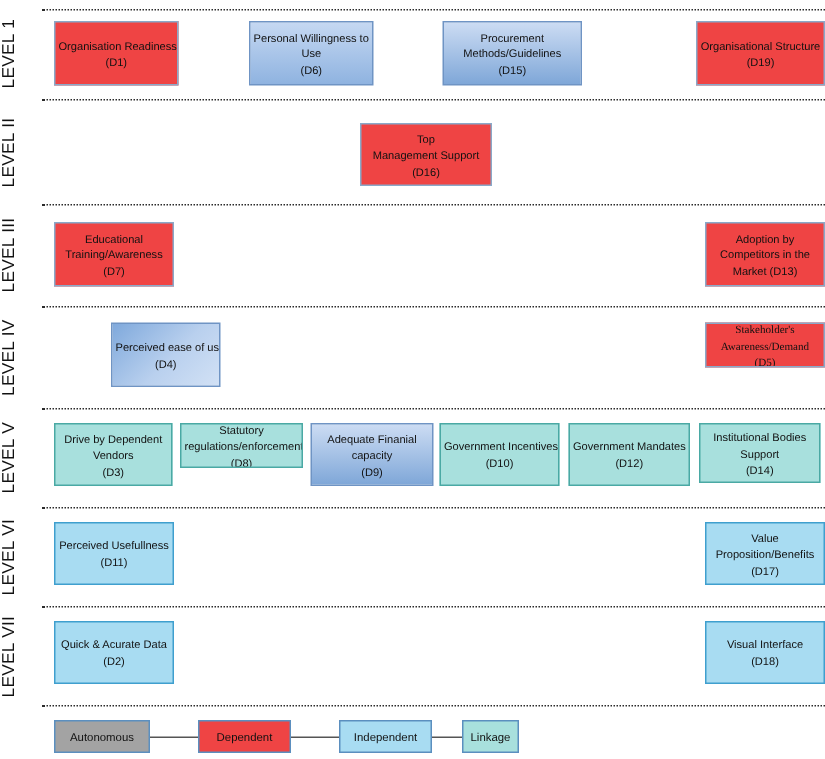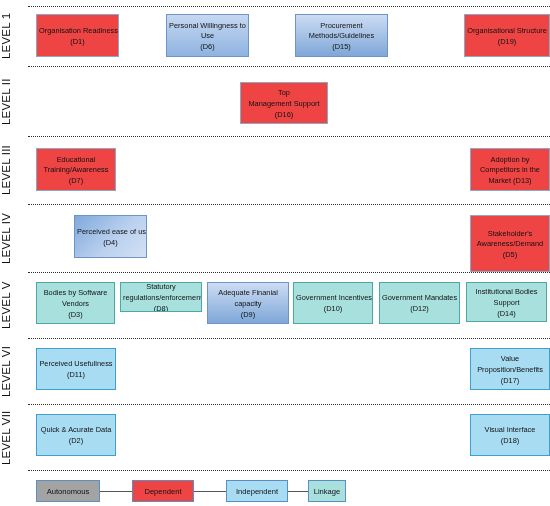--- a/index.html
+++ b/index.html
@@ -149,28 +149,28 @@
     <div class="box fill-lightblue" style="left: 470px; top: 148px; width: 80px; height: 43px;">
       <span class="line">Adoption by</span>
       <span class="line">Competitors in the</span>
       <span class="code">Market  (D13)</span>
     </div>
     <div class="level-label" style="top: 208px; height: 60px;">LEVEL IV</div>
     <div class="box fill-gradblue-tl" style="left: 36px; top: 215px; width: 73px; height: 43px; margin-left: 38px;">
       <span class="line">Perceived ease of use</span>
       <span class="code">(D4)</span>
     </div>
-    <div class="box fill-lightblue" style="left: 470px; top: 215px; width: 80px; height: 57px;">
+    <div class="box fill-lightblue" style="left: 470px; top: 215px; width: 80px; height: 30px; font-family: Liberation Serif, serif;">
       <span class="line">Stakeholder's</span>
       <span class="line">Awareness/Demand</span>
       <span class="code">(D5)</span>
     </div>
     <div class="level-label" style="top: 276px; height: 58px;">LEVEL V</div>
     <div class="box fill-teal" style="left: 36px; top: 282px; width: 79px; height: 42px;">
-      <span class="line">Bodies by  Software</span>
+      <span class="line">Drive by  Dependent</span>
       <span class="line">Vendors</span>
       <span class="code">(D3)</span>
     </div>
     <div class="box fill-teal" style="left: 120px; top: 282px; width: 82px; height: 30px;">
       <span class="line">Statutory</span>
       <span class="line">regulations/enforcement</span>
       <span class="code">(D8)</span>
     </div>
     <div class="box fill-gradblue-bl" style="left: 207px; top: 282px; width: 82px; height: 42px;">
       <span class="line">Adequate Finanial</span>

